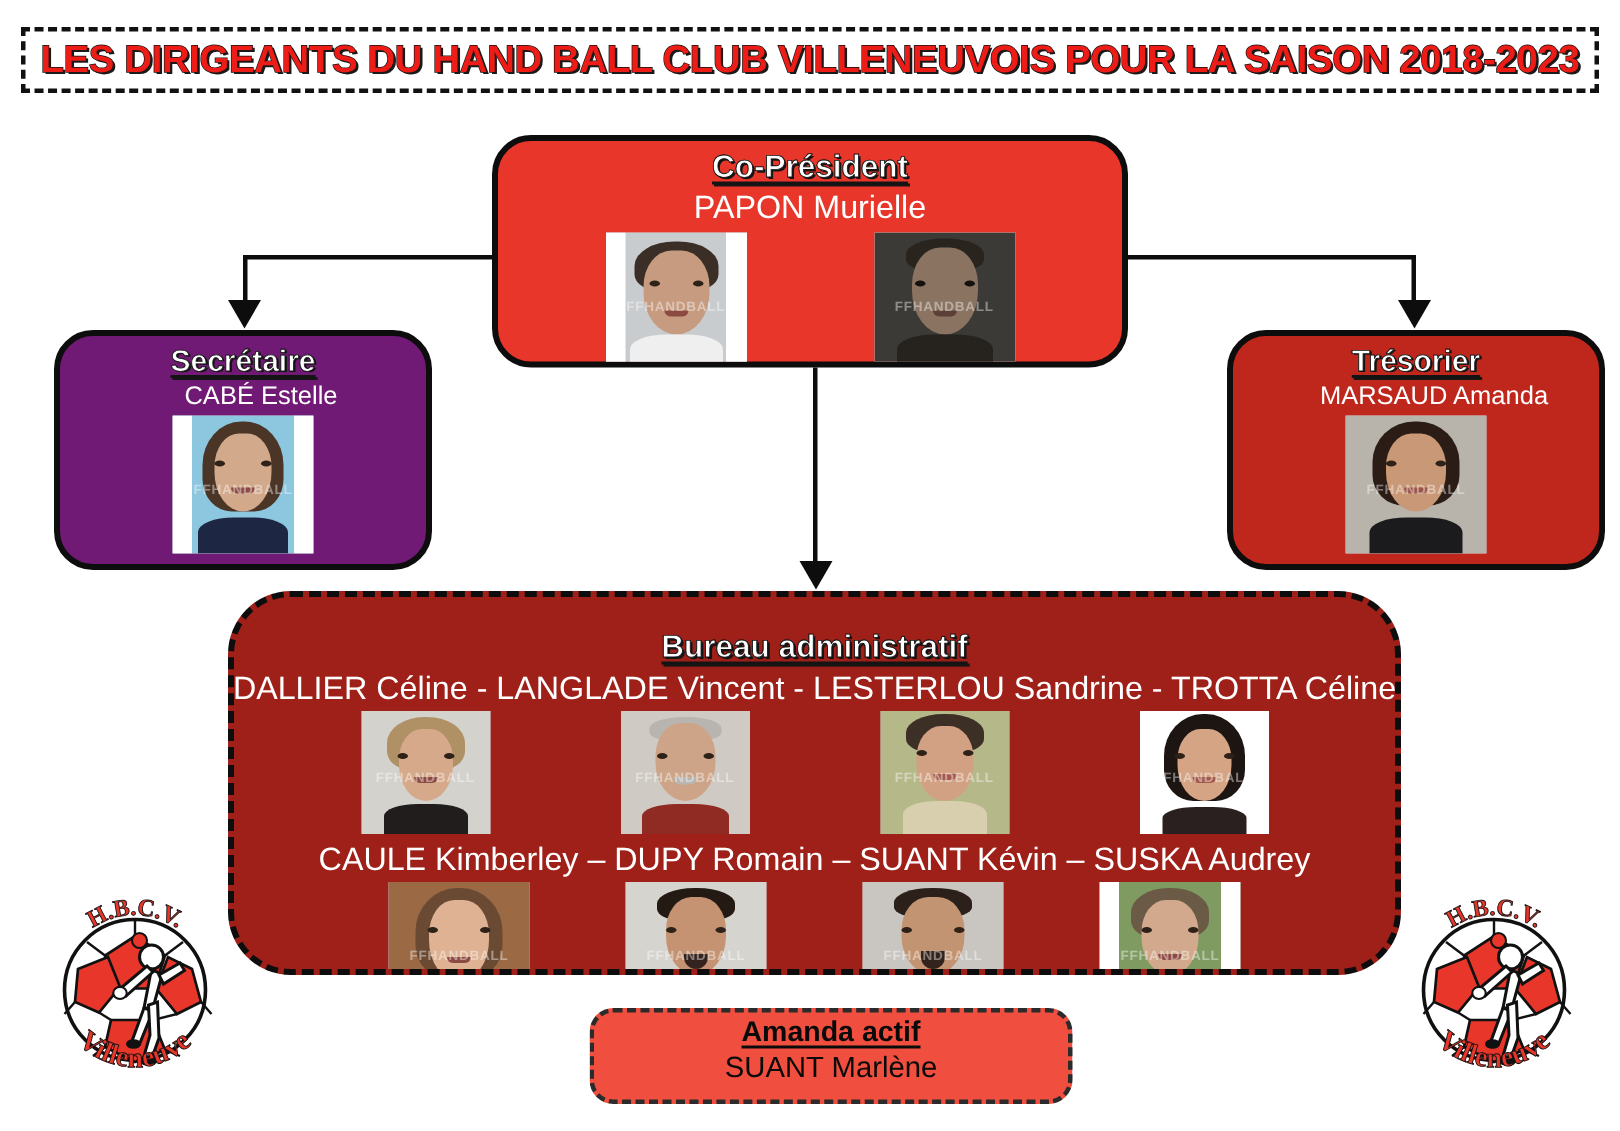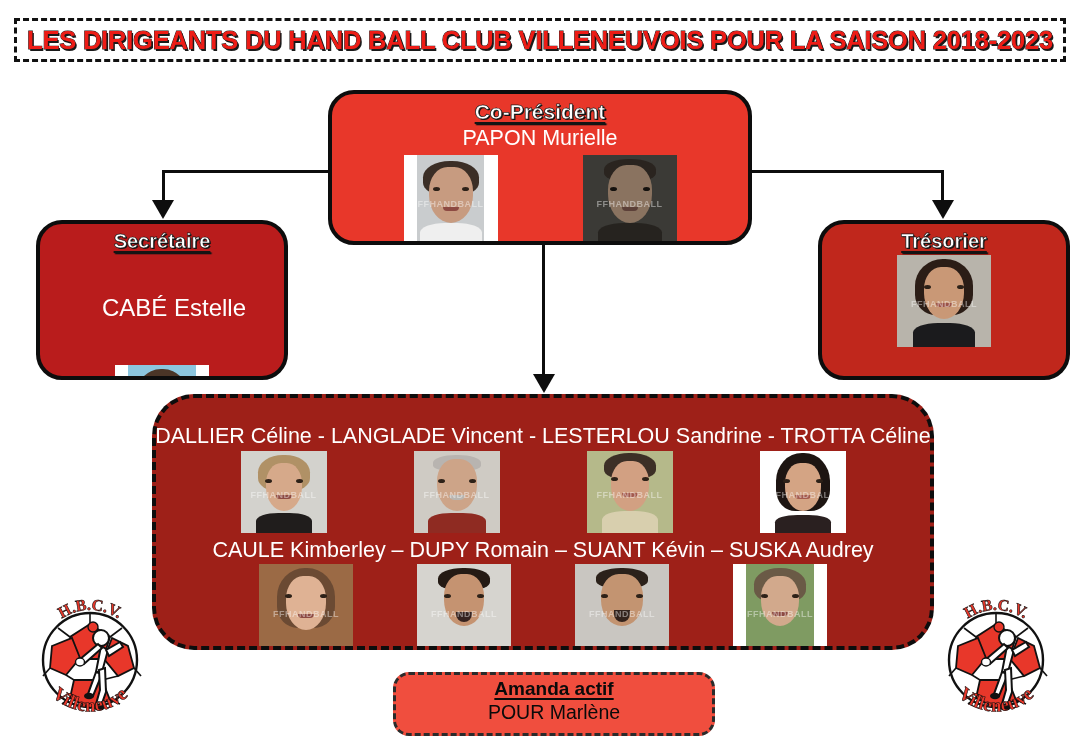--- a/index.html
+++ b/index.html
@@ -94,42 +94,41 @@
     display: flex;
     gap: 85px;
   }
 
   
   #secretaire {
     left: 36px;
     top: 220px;
     width: 252px;
     height: 160px;
-    background: #b91c1c;
+    background: #701a75;
     border: 4px solid #0d0d0d;
     padding-top: 6px;
-    gap: 40px;
   }
   #tresorier {
     left: 818px;
     top: 220px;
     width: 252px;
     height: 160px;
     background: #C0271C;
     border: 4px solid #0d0d0d;
     padding-top: 6px;
   }
   #secretaire .node-role, #tresorier .node-role {
     font-size: 20px;
     color: #ffffff;
     text-shadow: 1.3px 1.3px 0 #141414;
     -webkit-text-stroke: 0.55px #141414;
   }
   #secretaire .node-names, #tresorier .node-names {
-    font-size: 24px;
+    font-size: 17px;
     color: #ffffff;
     margin-top: 2px;
     margin-left: 24px;
   }
   #secretaire .photo-row, #tresorier .photo-row {
     margin-top: 3px;
   }
 
   
   #bureau {
@@ -353,37 +352,39 @@
           <div class="mouth" style="top:44px;"></div>
           <div class="body" style="width:60px;height:24px;background:#1d2743;"></div>
         </div>
         <div class="wm">FFHANDBALL</div>
       </div>
     </div>
   </div>
 
   <div class="node" id="tresorier">
     <div class="node-role">Trésorier</div>
+    <div class="node-names">MARSAUD Amanda</div>
     <div class="photo-row">
       <div class="photo">
         <div class="pbg" style="background:#b8b4ab;"></div>
         <div class="face" style="top:4px;width:58px;height:88px;">
           <div class="hair" style="top:0;width:58px;height:56px;background:#2b1d16;"></div>
           <div class="skin" style="top:8px;width:40px;height:52px;background:#c99876;"></div>
           <div class="eye" style="left:9px;top:26px;"></div>
           <div class="eye" style="right:9px;top:26px;"></div>
           <div class="mouth" style="top:44px;background:#9c5348;"></div>
           <div class="body" style="width:62px;height:24px;background:#1b1b1d;"></div>
         </div>
         <div class="wm">FFHANDBALL</div>
       </div>
     </div>
   </div>
 
   <div class="node" id="bureau">
+    <div class="node-role">Bureau administratif</div>
 
     <div class="node-names">DALLIER Céline - LANGLADE Vincent - LESTERLOU Sandrine - TROTTA Céline</div>
 
     <div class="bureau-photos row1">
       <div class="photo sm">
         <div class="pbg" style="background:#d3d2cd;"></div>
         <div class="face" style="top:4px;width:52px;height:78px;">
           <div class="hair" style="top:0;width:52px;height:36px;background:#b09166;"></div>
           <div class="skin" style="top:8px;width:36px;height:48px;background:#d6a98a;"></div>
           <div class="eye" style="left:7px;top:24px;"></div>
@@ -482,21 +483,21 @@
           <div class="mouth" style="top:44px;"></div>
 
         </div>
         <div class="wm">FFHANDBALL</div>
       </div>
     </div>
   </div>
 
   <div class="node" id="membre">
     <div class="node-role">Amanda actif</div>
-    <div class="node-names">POUR Marlène</div>
+    <div class="node-names">SUANT Marlène</div>
   </div>
 
   <div class="logo" style="left:22px; top:580px;">
     <svg viewBox="0 0 136 148" width="136" height="148">
       <defs>
         <path id="arcTopL" d="M 20 66 A 50 50 0 0 1 116 66" fill="none"></path>
         <path id="arcBotL" d="M 16 92 A 54 54 0 0 0 120 92" fill="none"></path>
       </defs>
       <circle cx="68" cy="80" r="47" fill="#ffffff" stroke="#111111" stroke-width="2.4"></circle>
       <polygon points="68,44 88,57 81,79 55,79 48,57" fill="#E8372A" stroke="#111111" stroke-width="1.8"></polygon>

